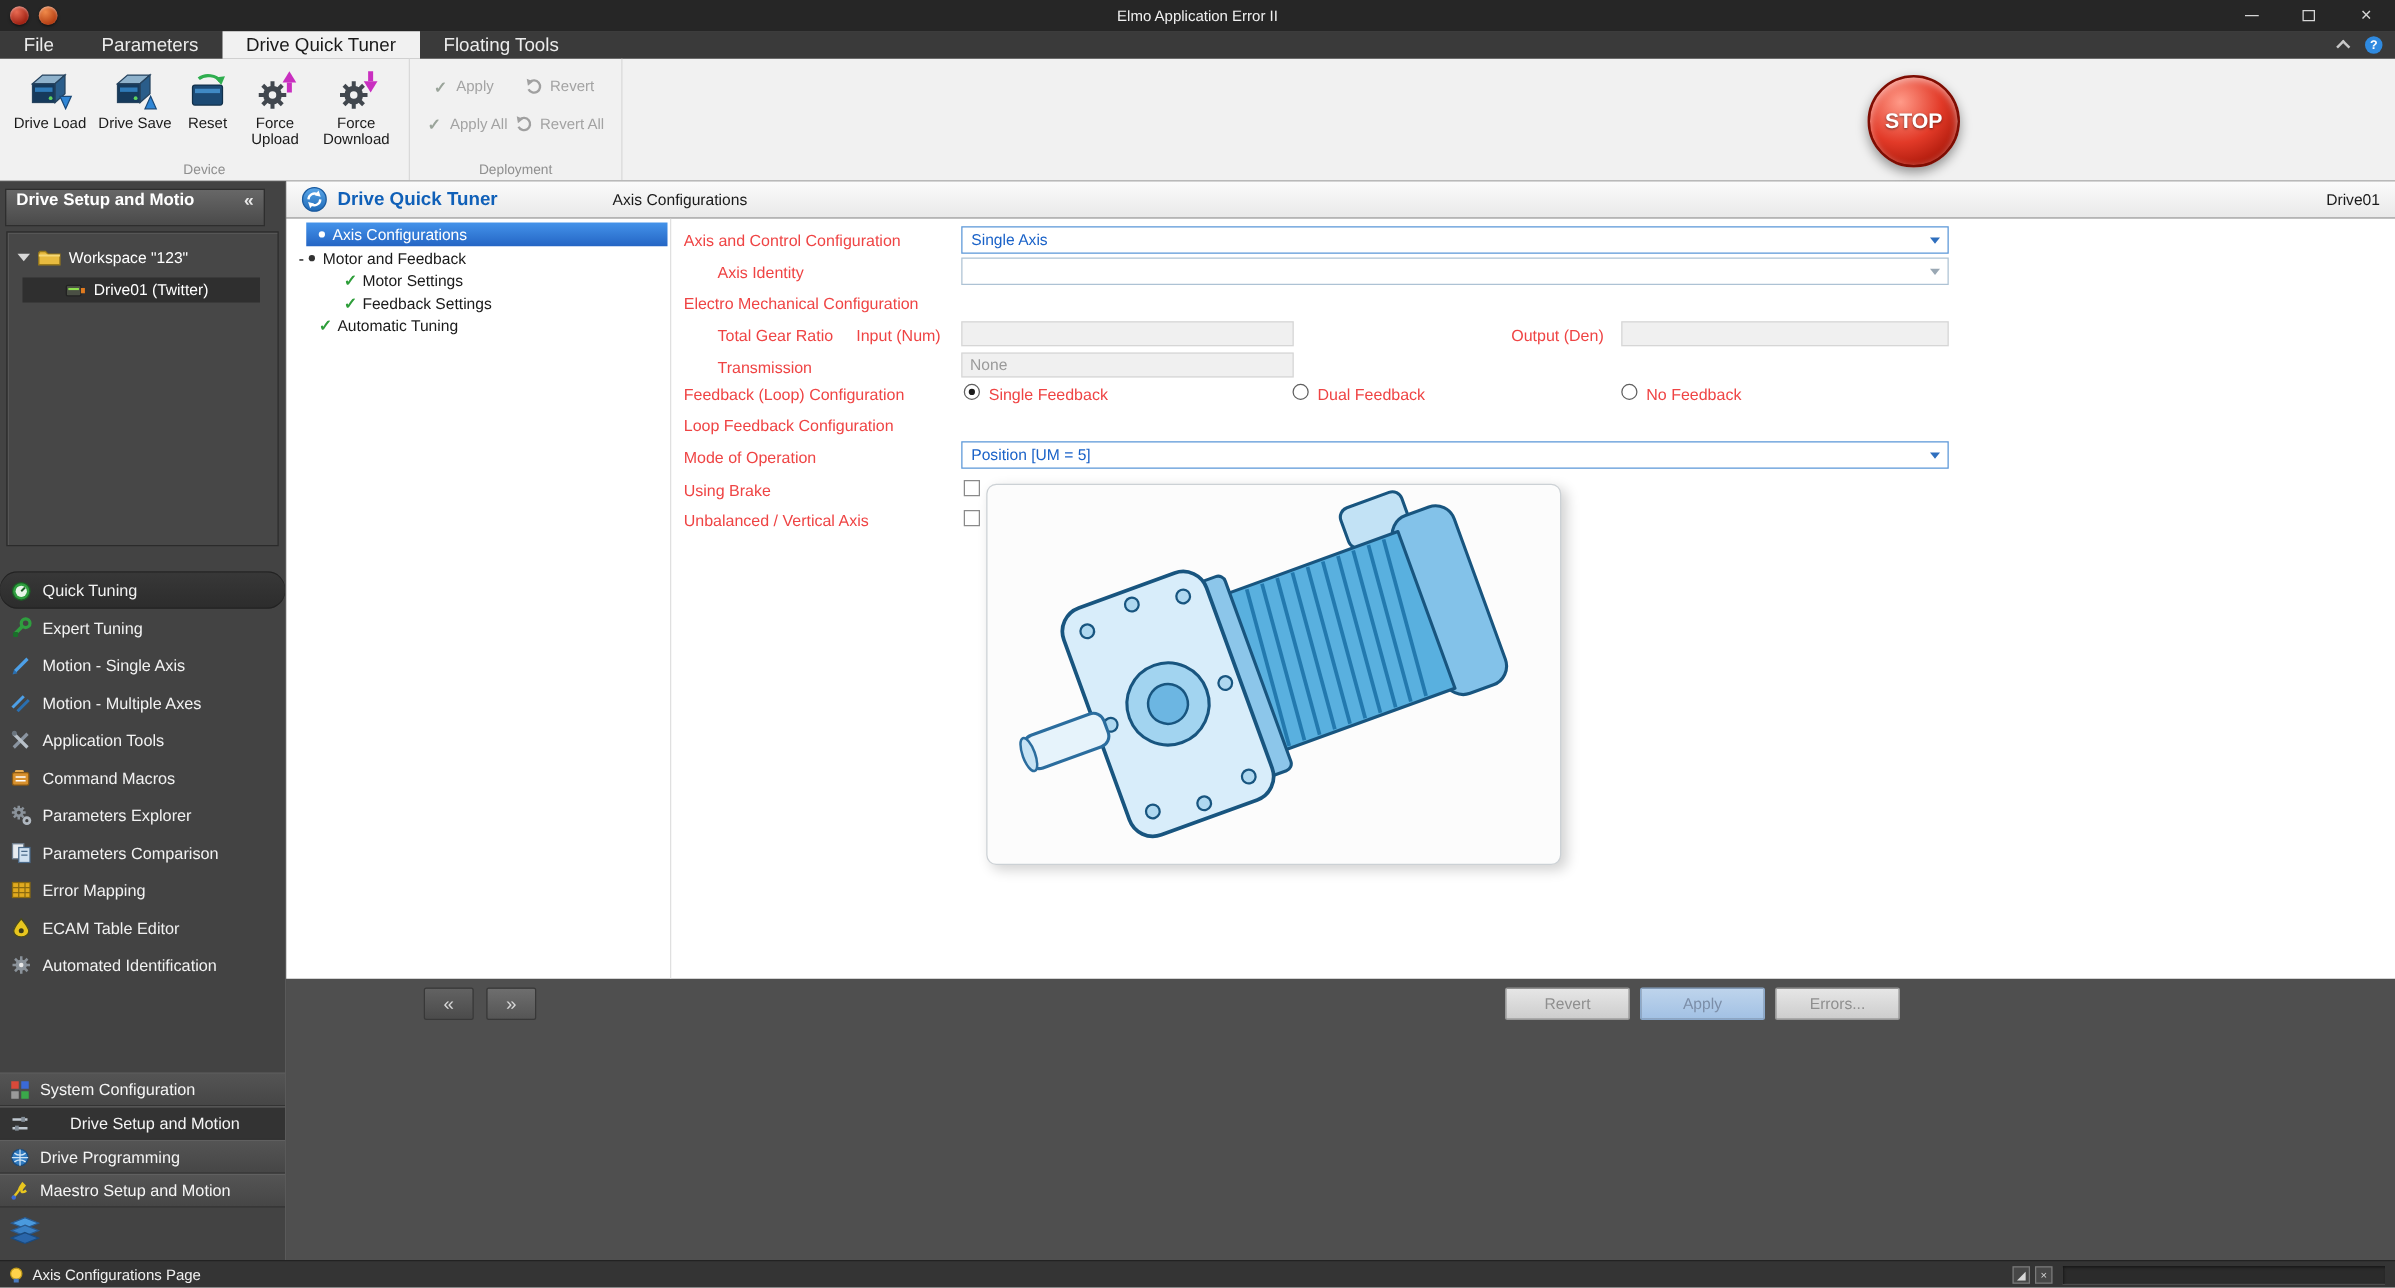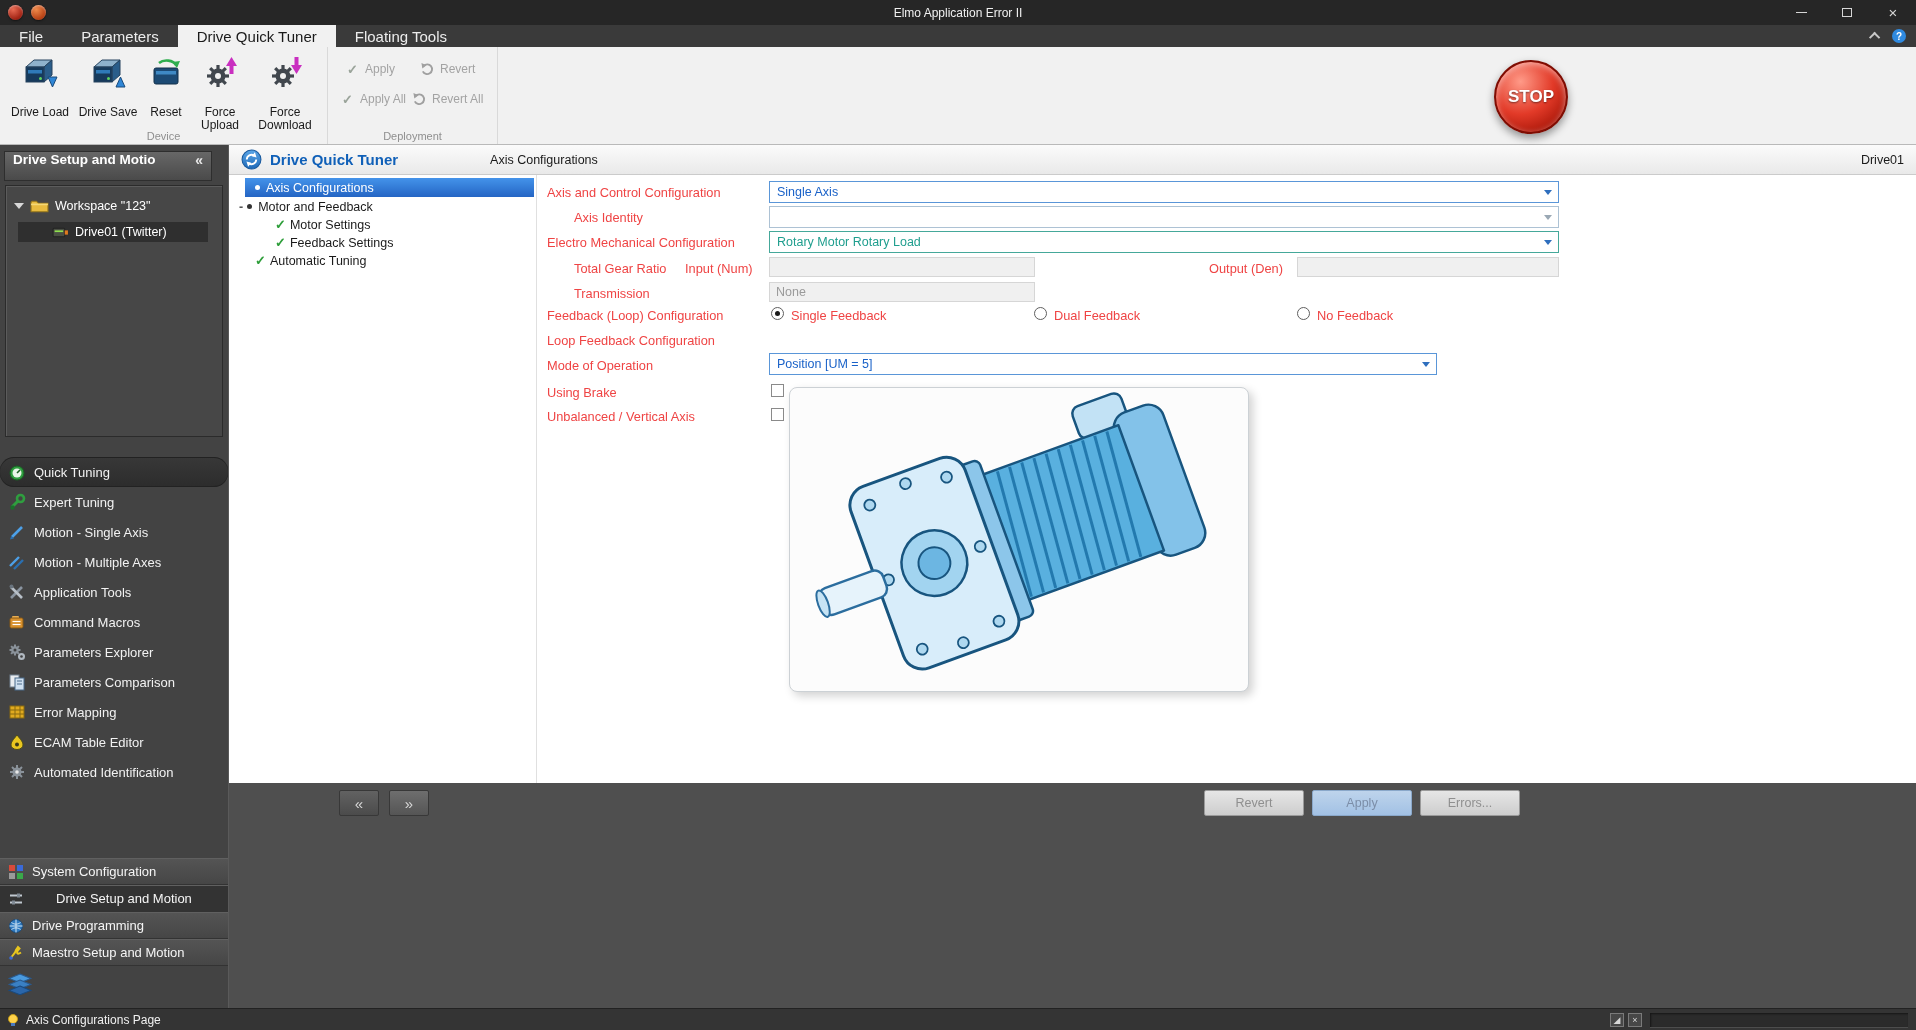--- a/index.html
+++ b/index.html
@@ -26,21 +26,21 @@
   .chev-up { width:8px; height:8px; border-left:2px solid #c8c8c8; border-top:2px solid #c8c8c8; transform:rotate(45deg) translateY(2px); }
   .help-circ { width:14px; height:14px; border-radius:50%; background:#2f8ae0; color:#fff; font-size:10px; font-weight:bold; display:flex; align-items:center; justify-content:center; }
 
   
   .ribbon { height:98px; background:#f1f1f1; border-bottom:1px solid #b9b9b9; position:relative; }
   .rb-group { position:absolute; top:0; bottom:0; border-right:1px solid #d9d9d9; }
   .grp-label { position:absolute; bottom:2px; left:0; right:0; text-align:center; color:#8f8f8f; font-size:11px; }
   .device-buttons { display:flex; padding:5px 6px 0 8px; gap:4px; }
   .rb-big { display:flex; flex-direction:column; align-items:center; padding-top:2px; }
   .rb-big .ic { width:38px; height:38px; }
-  .rb-big .lbl { font-size:12px; text-align:center; line-height:13px; margin-top:14px; color:#1a1a1a; }
+  .rb-big .lbl { font-size:12px; text-align:center; line-height:13px; margin-top:0; color:#1a1a1a; }
   .rb-small { position:absolute; display:flex; align-items:center; gap:5px; color:#a3a3a3; font-size:12px; height:20px; }
   .rb-small .sic { width:15px; height:15px; display:inline-flex; align-items:center; justify-content:center; }
   .chk-gray { color:#9aa49a; font-weight:bold; font-size:13px; }
   .stop-btn { position:absolute; left:1494px; top:13px; width:74px; height:74px; border-radius:50%;
     background:radial-gradient(circle at 35% 28%, #ff9a88, #e23a28 48%, #9e1003 88%);
     border:2px solid #7e0d03; box-shadow:0 4px 9px rgba(0,0,0,.4), inset 0 2px 6px rgba(255,255,255,.55);
     color:#fff; font-weight:bold; font-size:17px; display:flex; align-items:center; justify-content:center; text-shadow:0 1px 2px rgba(0,0,0,.5); }
 
   
   .main { display:flex; height:863px; }
@@ -527,24 +527,20 @@
           <span class="dd-arrow"></span>
         </div>
 
         <span class="fl" style="left:37px; top:35px;">Axis Identity</span>
         <div class="combo empty" style="left:232px; top:31px; width:790px;">
           <span></span>
           <span class="dd-arrow"></span>
         </div>
 
         <span class="fl" style="left:10px; top:60px;">Electro Mechanical Configuration</span>
-        <div class="combo teal" style="left:232px; top:56px; width:790px;">
-          <span class="val-teal">Rotary Motor Rotary Load</span>
-          <span class="dd-arrow"></span>
-        </div>
 
         <span class="fl" style="left:37px; top:86px;">Total Gear Ratio</span>
         <span class="fl" style="left:148px; top:86px;">Input (Num)</span>
         <div class="tinput" style="left:232px; top:82px; width:266px;">
           <span></span>
         </div>
         <span class="fl" style="left:672px; top:86px;">Output (Den)</span>
         <div class="tinput" style="left:760px; top:82px; width:262px;">
           <span></span>
         </div>
@@ -558,21 +554,21 @@
         <span class="radio checked" style="left:234px; top:132px;"></span>
         <span class="fl" style="left:254px; top:133px;">Single Feedback</span>
         <span class="radio" style="left:497px; top:132px;"></span>
         <span class="fl" style="left:517px; top:133px;">Dual Feedback</span>
         <span class="radio" style="left:760px; top:132px;"></span>
         <span class="fl" style="left:780px; top:133px;">No Feedback</span>
 
         <span class="fl" style="left:10px; top:158px;">Loop Feedback Configuration</span>
 
         <span class="fl" style="left:10px; top:183px;">Mode of Operation</span>
-        <div class="combo" style="left:232px; top:178px; width:668px;">
+        <div class="combo" style="left:232px; top:178px; width:790px;">
           <span class="val-blue">Position [UM = 5]</span>
           <span class="dd-arrow"></span>
         </div>
 
         <span class="fl" style="left:10px; top:210px;">Using Brake</span>
         <span class="chkbox" style="left:234px; top:209px;"></span>
 
         <span class="fl" style="left:10px; top:234px;">Unbalanced / Vertical Axis</span>
         <span class="chkbox" style="left:234px; top:233px;"></span>
 

